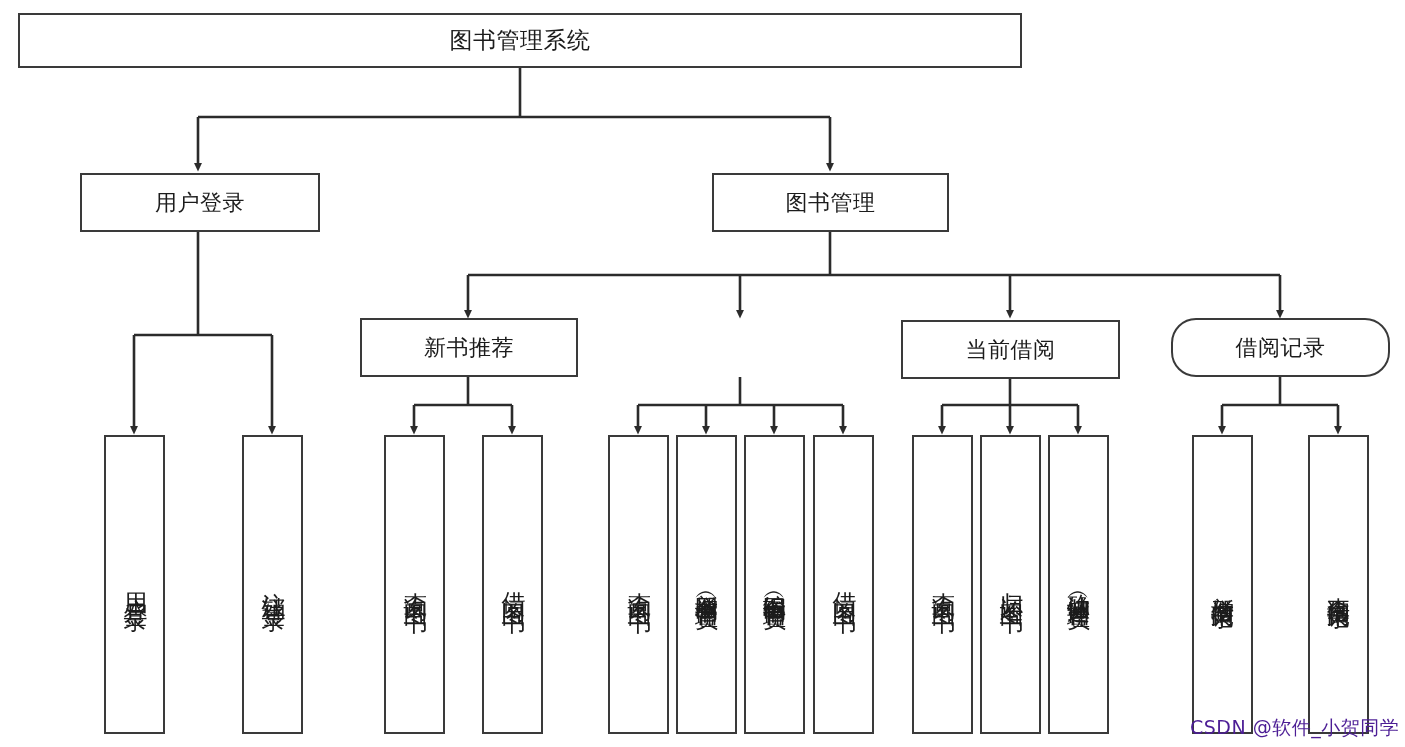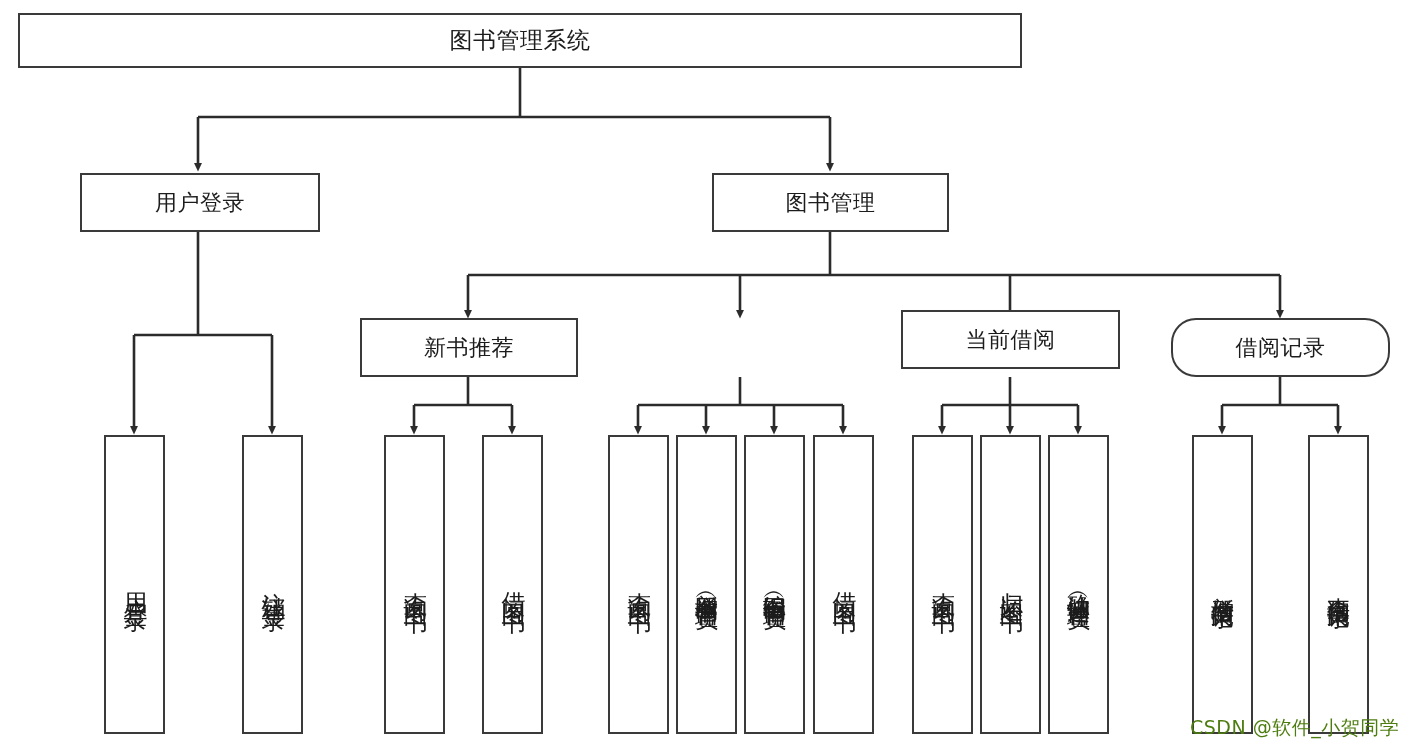--- a/index.html
+++ b/index.html
@@ -56,21 +56,21 @@
     letter-spacing:6px;
     white-space:nowrap;
   }
   .node.vert.tight .lbl{
     font-size:23px;
     letter-spacing:2px;
   }
   .watermark{
     position:absolute;
     font-size:19px;
-    color:#4d7c0f;
+    color:#4c1d95;
     white-space:nowrap;
     letter-spacing:0.5px;
     font-family:"DejaVu Sans","Liberation Sans",sans-serif;
   }
 </style>
 </head>
 <body>
 
 <div id="canvas">
 
@@ -131,21 +131,21 @@
   <div class="node horiz" style="left:80px;top:173px;width:240px;height:59px;">
     <span class="lbl">用户登录</span>
   </div>
   <div class="node horiz" style="left:712px;top:173px;width:237px;height:59px;">
     <span class="lbl">图书管理</span>
   </div>
 
   <div class="node horiz" style="left:360px;top:318px;width:218px;height:59px;">
     <span class="lbl">新书推荐</span>
   </div>
-  <div class="node horiz" style="left:901px;top:310px;width:219px;height:59px;">
+  <div class="node horiz" style="left:901px;top:320px;width:219px;height:59px;">
     <span class="lbl">当前借阅</span>
   </div>
   <div class="node horiz" style="left:1171px;top:318px;width:219px;height:59px;border-radius:25px;">
     <span class="lbl">借阅记录</span>
   </div>
 
   <div class="node vert" style="left:104px;top:435px;width:61px;height:299px;">
     <span class="lbl">用户登录</span>
   </div>
   <div class="node vert" style="left:242px;top:435px;width:61px;height:299px;">

